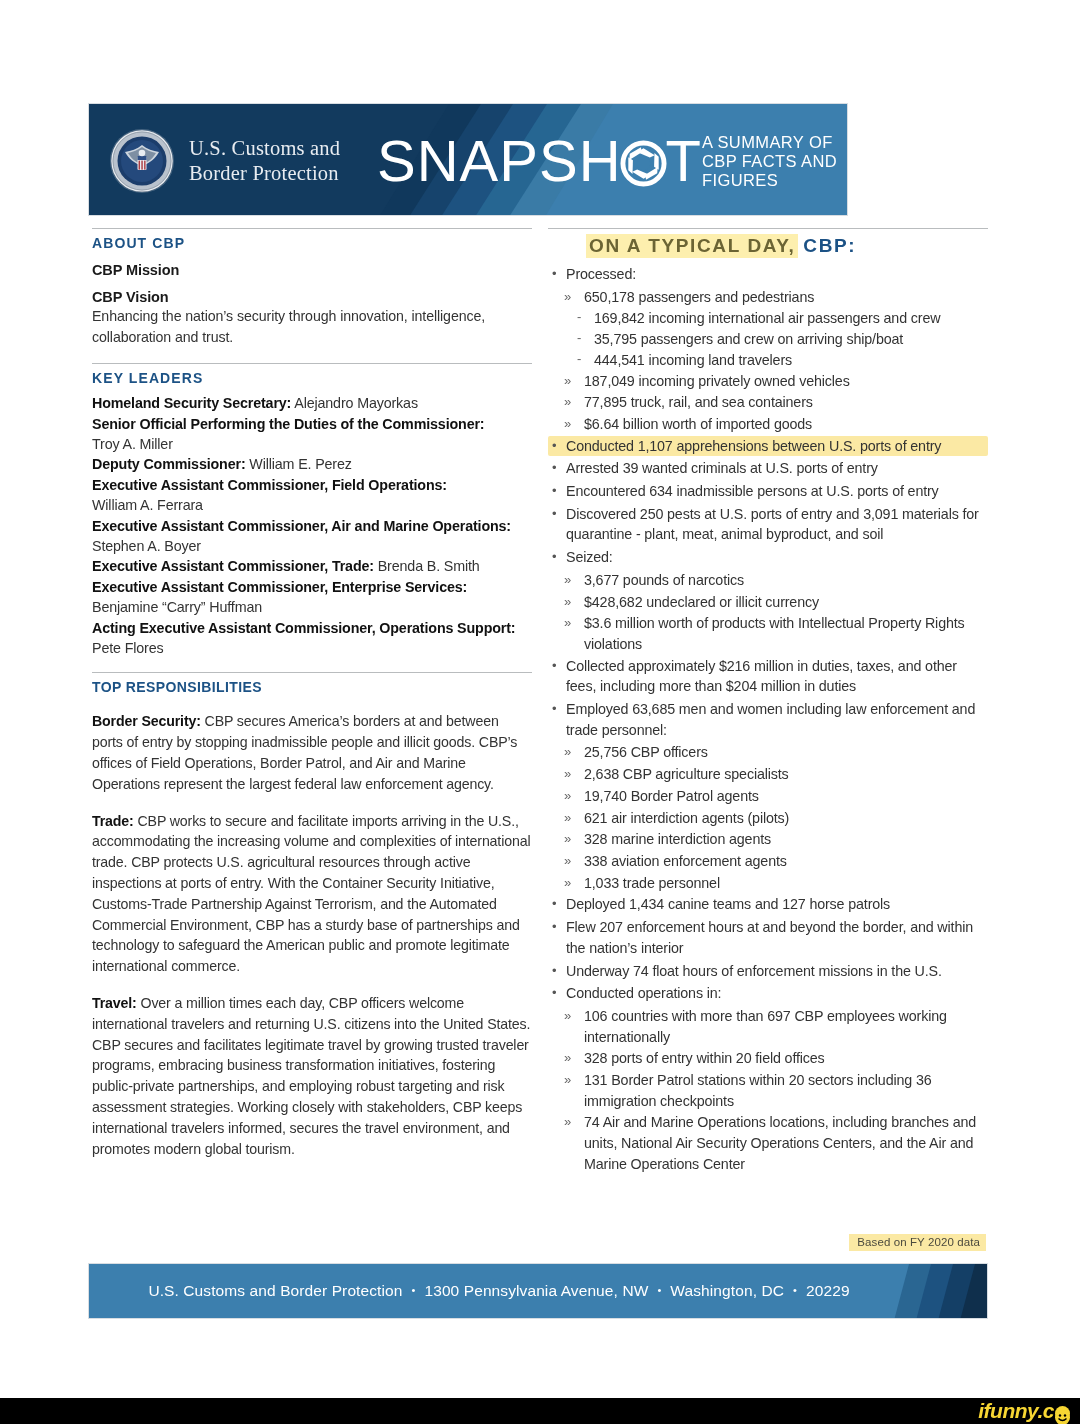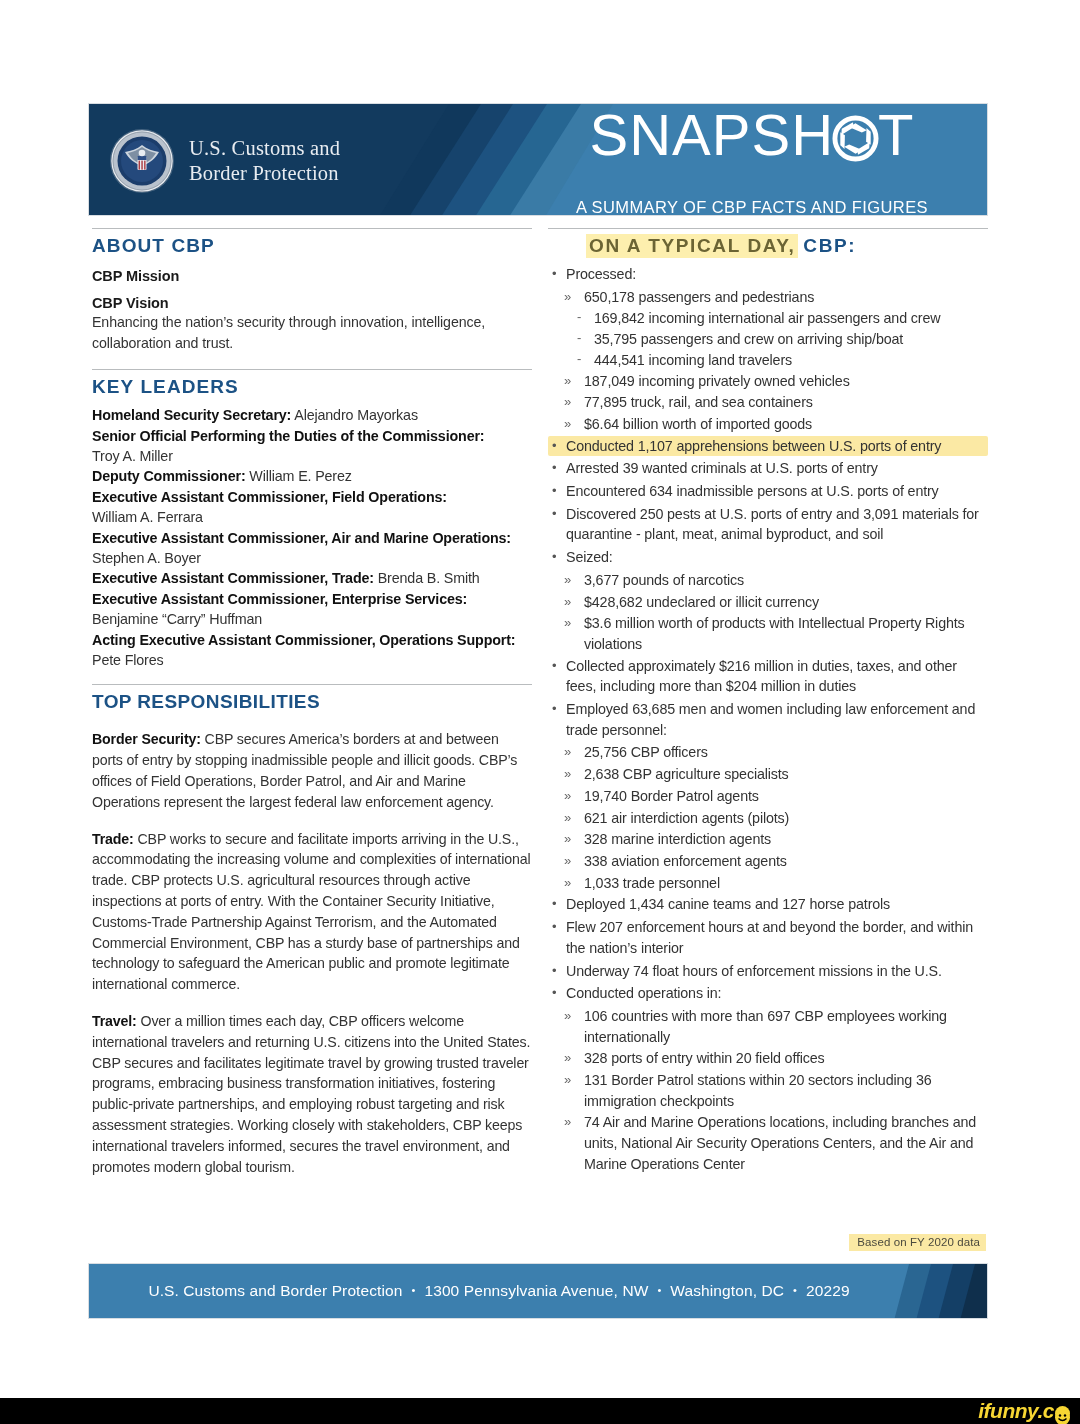--- a/index.html
+++ b/index.html
@@ -21,21 +21,21 @@
     width: 1080px;
     height: 1424px;
     background: #ffffff;
   }
 
   
   .banner {
     position: absolute;
     left: 88px;
     top: 103px;
-    width: 900px;
+    width: 760px;
     height: 113px;
     background: #4d7c0f;
     overflow: hidden;
     border: 1px solid #d8dde2;
     box-sizing: border-box;
     padding-left: 28px;
   }
   .banner-stripes {
     position: absolute;
     left: 0; top: 0;
@@ -71,21 +71,20 @@
     white-space: pre-line;
   }
 
   .banner-right {
     position: absolute;
     right: 0; top: 0;
     width: 470px;
     height: 113px;
     z-index: 4;
     display: flex;
-    flex-direction: column;
     align-items: center;
     justify-content: space-between;
   }
   .snapshot-wrap {
     display: flex;
     align-items: center;
     justify-content: center;
     height: 62px;
   }
   .snapshot-text {
@@ -129,21 +128,21 @@
   .rule {
     height: 1px;
     background: #b9bcbe;
     width: 100%;
     margin: 0 0 6px 0;
   }
 
   h2.section-head {
     margin: 4px 0 7px 0;
     color: #1c5285;
-    font-size: 19px;
+    font-size: 14px;
     font-weight: bold;
     letter-spacing: 1.1px;
   }
   h2.section-head.tight { letter-spacing: 0.4px; }
 
   .sub-head {
     font-size: 14.5px;
     font-weight: bold;
     color: #1a1a1a;
     margin: 11px 0 1px 0;

